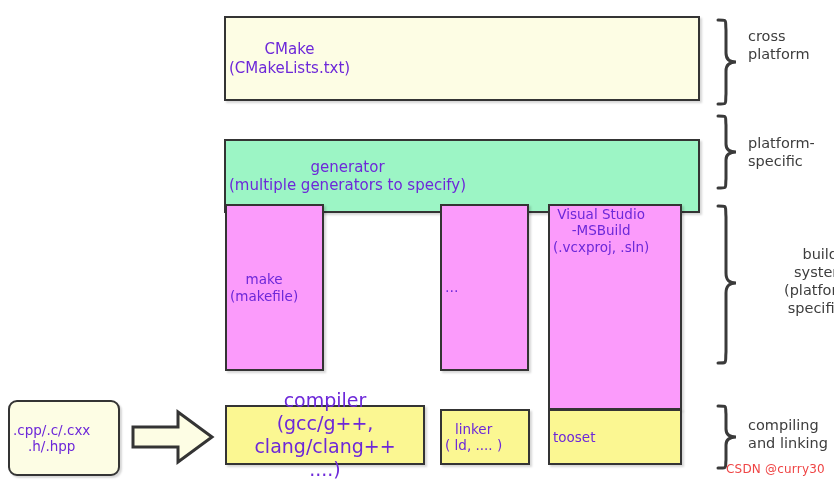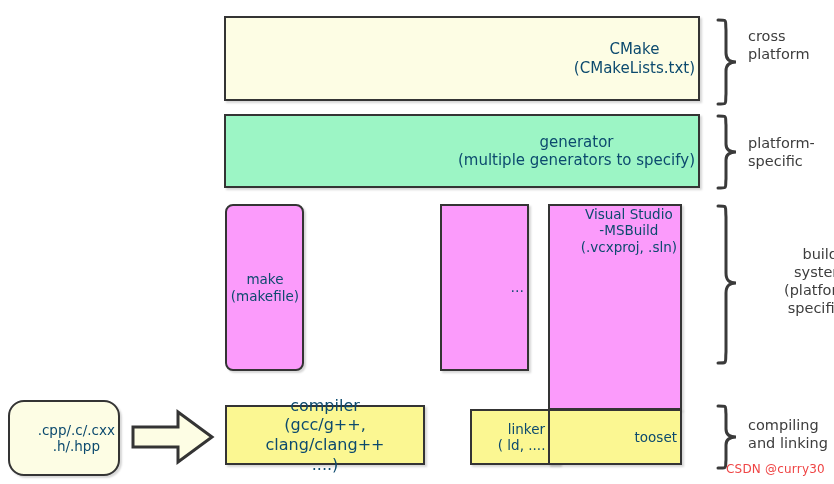--- a/index.html
+++ b/index.html
@@ -20,54 +20,54 @@
     left: 0; top: 0;
     width: 834px;
     height: 484px;
   }
   .box {
     position: absolute;
     box-sizing: border-box;
     border: 2.5px solid #343434;
     display: flex;
     align-items: center;
-    justify-content: flex-end;
+    justify-content: flex-start;
     text-align: center;
     line-height: 1.22;
-    color: #0c4a6e;
+    color: #6d28d9;
     box-shadow: 2px 2px 2px rgba(0,0,0,0.16);
   }
   .box .txt {
     display: block;
     white-space: pre-line;
     padding: 0 3px;
   }
   
   .fill-cream   { background: #fdfde4; }
-  .fill-green   { background: #9cf5c5; }
+  .fill-green   { background: #9cf5c5; margin-top: 25px; }
   .fill-pink    { background: #fb9bfb; }
   .fill-yellow  { background: #fbf792; }
 
   
   #box-cmake      { left: 224px; top: 16px;  width: 476px; height: 85px;  font-size: 15px; }
   #box-generator  { left: 224px; top: 114px; width: 476px; height: 74px;  font-size: 15px; }
 
-  #box-make       { left: 225px; top: 204px; width: 79px;  height: 167px; font-size: 13.5px; border-radius: 8px; }
+  #box-make       { left: 225px; top: 204px; width: 99px;  height: 167px; font-size: 13.5px; }
   #box-ninja      { left: 332px; top: 204px; width: 88px;  height: 167px; font-size: 13.5px; }
   #box-etc        { left: 440px; top: 204px; width: 89px;  height: 167px; font-size: 13.5px; }
   #box-vs         { left: 548px; top: 204px; width: 134px; height: 206px; font-size: 13.5px;
                     align-items: flex-start; }
 
-  #box-compiler   { left: 225px; top: 405px; width: 200px; height: 60px; font-size: 16px; }
-  #box-linker     { left: 440px; top: 409px; width: 90px;  height: 56px; font-size: 13.5px; margin-left: 30px; }
+  #box-compiler   { left: 225px; top: 405px; width: 200px; height: 60px; font-size: 19px; }
+  #box-linker     { left: 440px; top: 409px; width: 90px;  height: 56px; font-size: 13.5px; }
   #box-tooset     { left: 548px; top: 409px; width: 134px; height: 56px; font-size: 13.5px; }
 
   #box-source {
     left: 8px; top: 400px; width: 112px; height: 76px;
-    border-radius: 16px;
+    border-radius: 9px;
     font-size: 13.5px;
   }
 
   
   #arrow-flow {
     position: absolute;
     left: 131px; top: 408px;
     width: 84px; height: 58px;
   }
 

